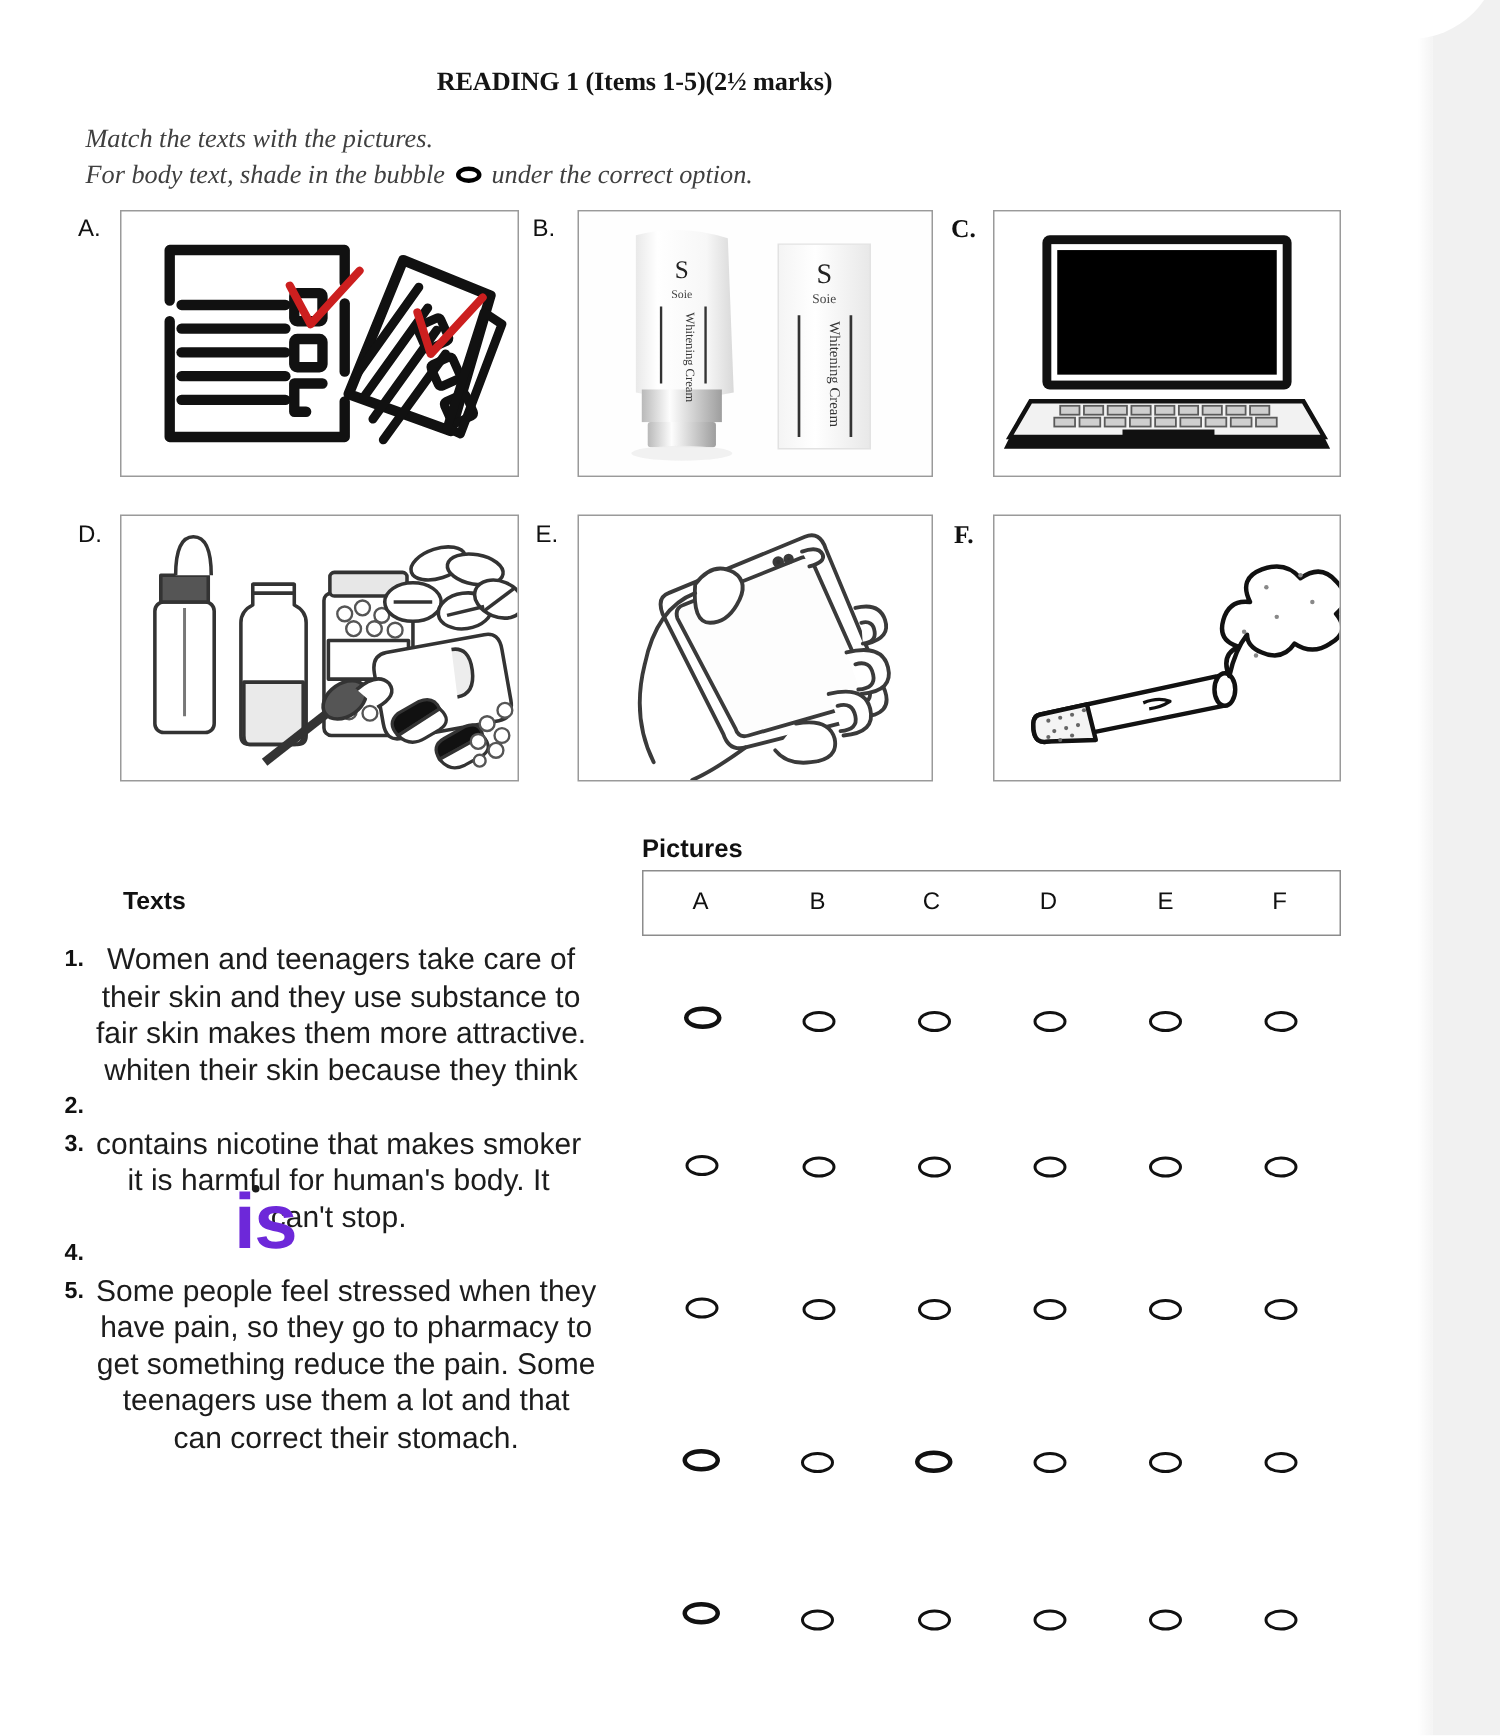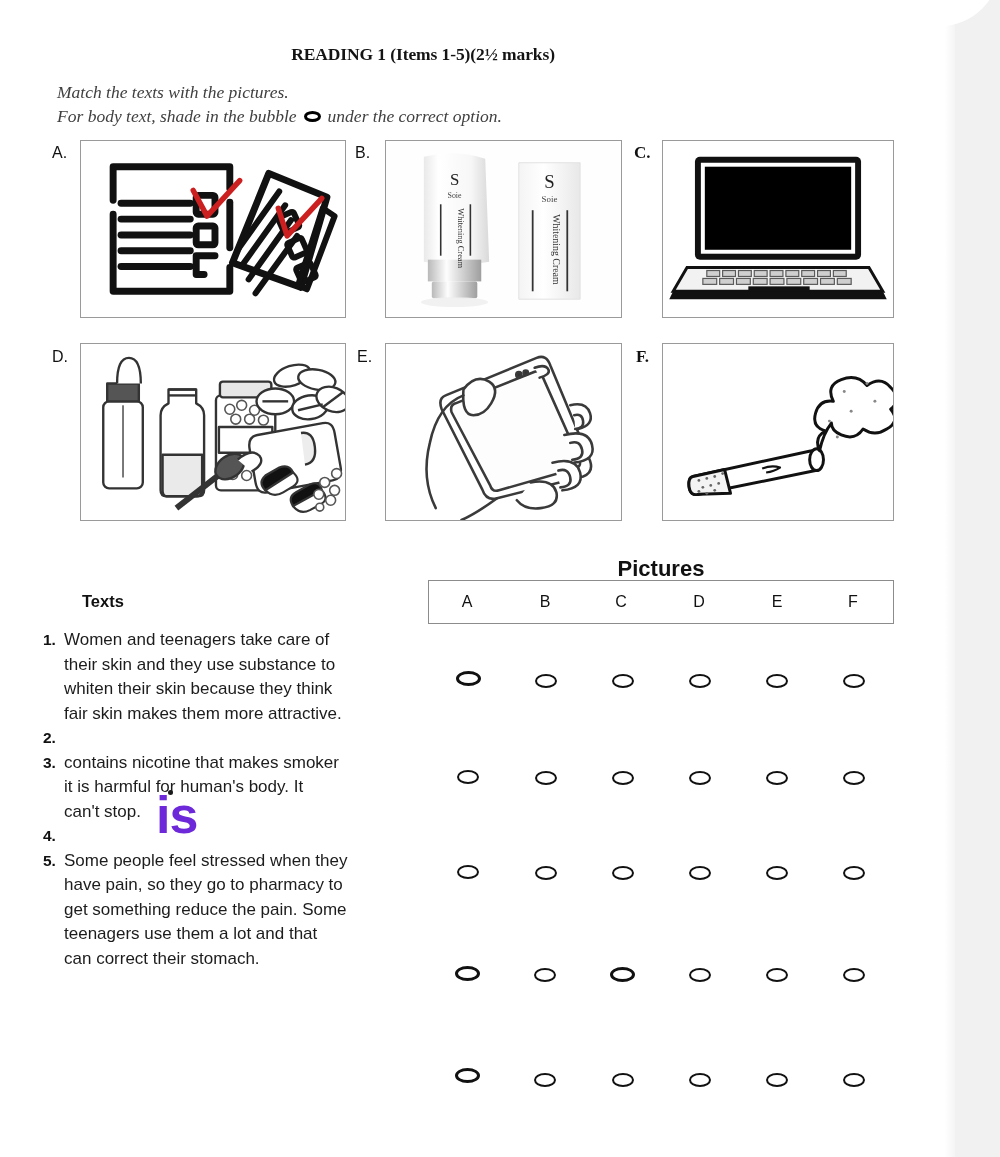--- a/index.html
+++ b/index.html
@@ -50,41 +50,41 @@
     position:absolute; font-size:16px; color:#111; font-family:"Liberation Sans", sans-serif;
   }
   .pic-label.serifbold{ font-family:"Liberation Serif", serif; font-weight:bold; font-size:17px;}
   .pic-box {
     position:absolute; border:1px solid #9a9a9a; background:#fff; overflow:hidden;
   }
   .pic-box svg { display:block; width:100%; height:100%; }
 
   
   #pictures-title {
-    position:absolute; top:556px; left:428px; width:466px; text-align:center;
-    font-weight:bold; font-size:22px; color:#111;
+    position:absolute; top:556px; left:428px; width:466px; text-align:left;
+    font-weight:bold; font-size:17px; color:#111;
   }
   #texts-title {
     position:absolute; top:592px; left:82px; font-weight:bold; font-size:16.5px; color:#111;
   }
   #col-header-box {
     position:absolute; top:580px; left:428px; width:466px; height:44px;
     border:1px solid #8c8c8c; background:#fff;
   }
   .col-letter {
     position:absolute; top:593px; font-size:16px; color:#111; text-align:center;
     width:40px;
   }
 
   
   #texts { position:absolute; top:628px; left:38px; width:385px; }
   .text-item { display:flex; margin-bottom:0px; }
   .text-num { font-weight:bold; font-size:15.5px; width:26px; flex:0 0 26px;
               padding-left:5px; line-height:24.5px; color:#111; }
-  .text-body { font-size:17px; line-height:24.5px; color:#1c1c1c; }
+  .text-body { font-size:20px; line-height:24.5px; color:#1c1c1c;text-align:center; }
 
   
   .bubble-row { position:absolute; left:428px; width:466px; height:20px; }
   .bubble {
     position:absolute; width:22px; height:14px;
     border:2.6px solid #111; border-radius:50%;
     background:#fff;
   }
   .bubble.big { width:25px; height:15px; border-width:3px; }
 
@@ -411,22 +411,22 @@
   <div class="col-letter" style="left:757px;">E</div>
   <div class="col-letter" style="left:833px;">F</div>
 
   <div id="texts">
 
     <div class="text-item">
       <div class="text-num">1.</div>
       <div class="text-body">
         <div>Women and teenagers take care of</div>
         <div>their skin and they use substance to</div>
+        <div>fair skin makes them more attractive.</div>
         <div>whiten their skin because they think</div>
-        <div>fair skin makes them more attractive.</div>
       </div>
     </div>
 
     <div class="text-item">
       <div class="text-num">2.</div>
     </div>
 
     <div class="text-item">
       <div class="text-num">3.</div>
       <div class="text-body">

